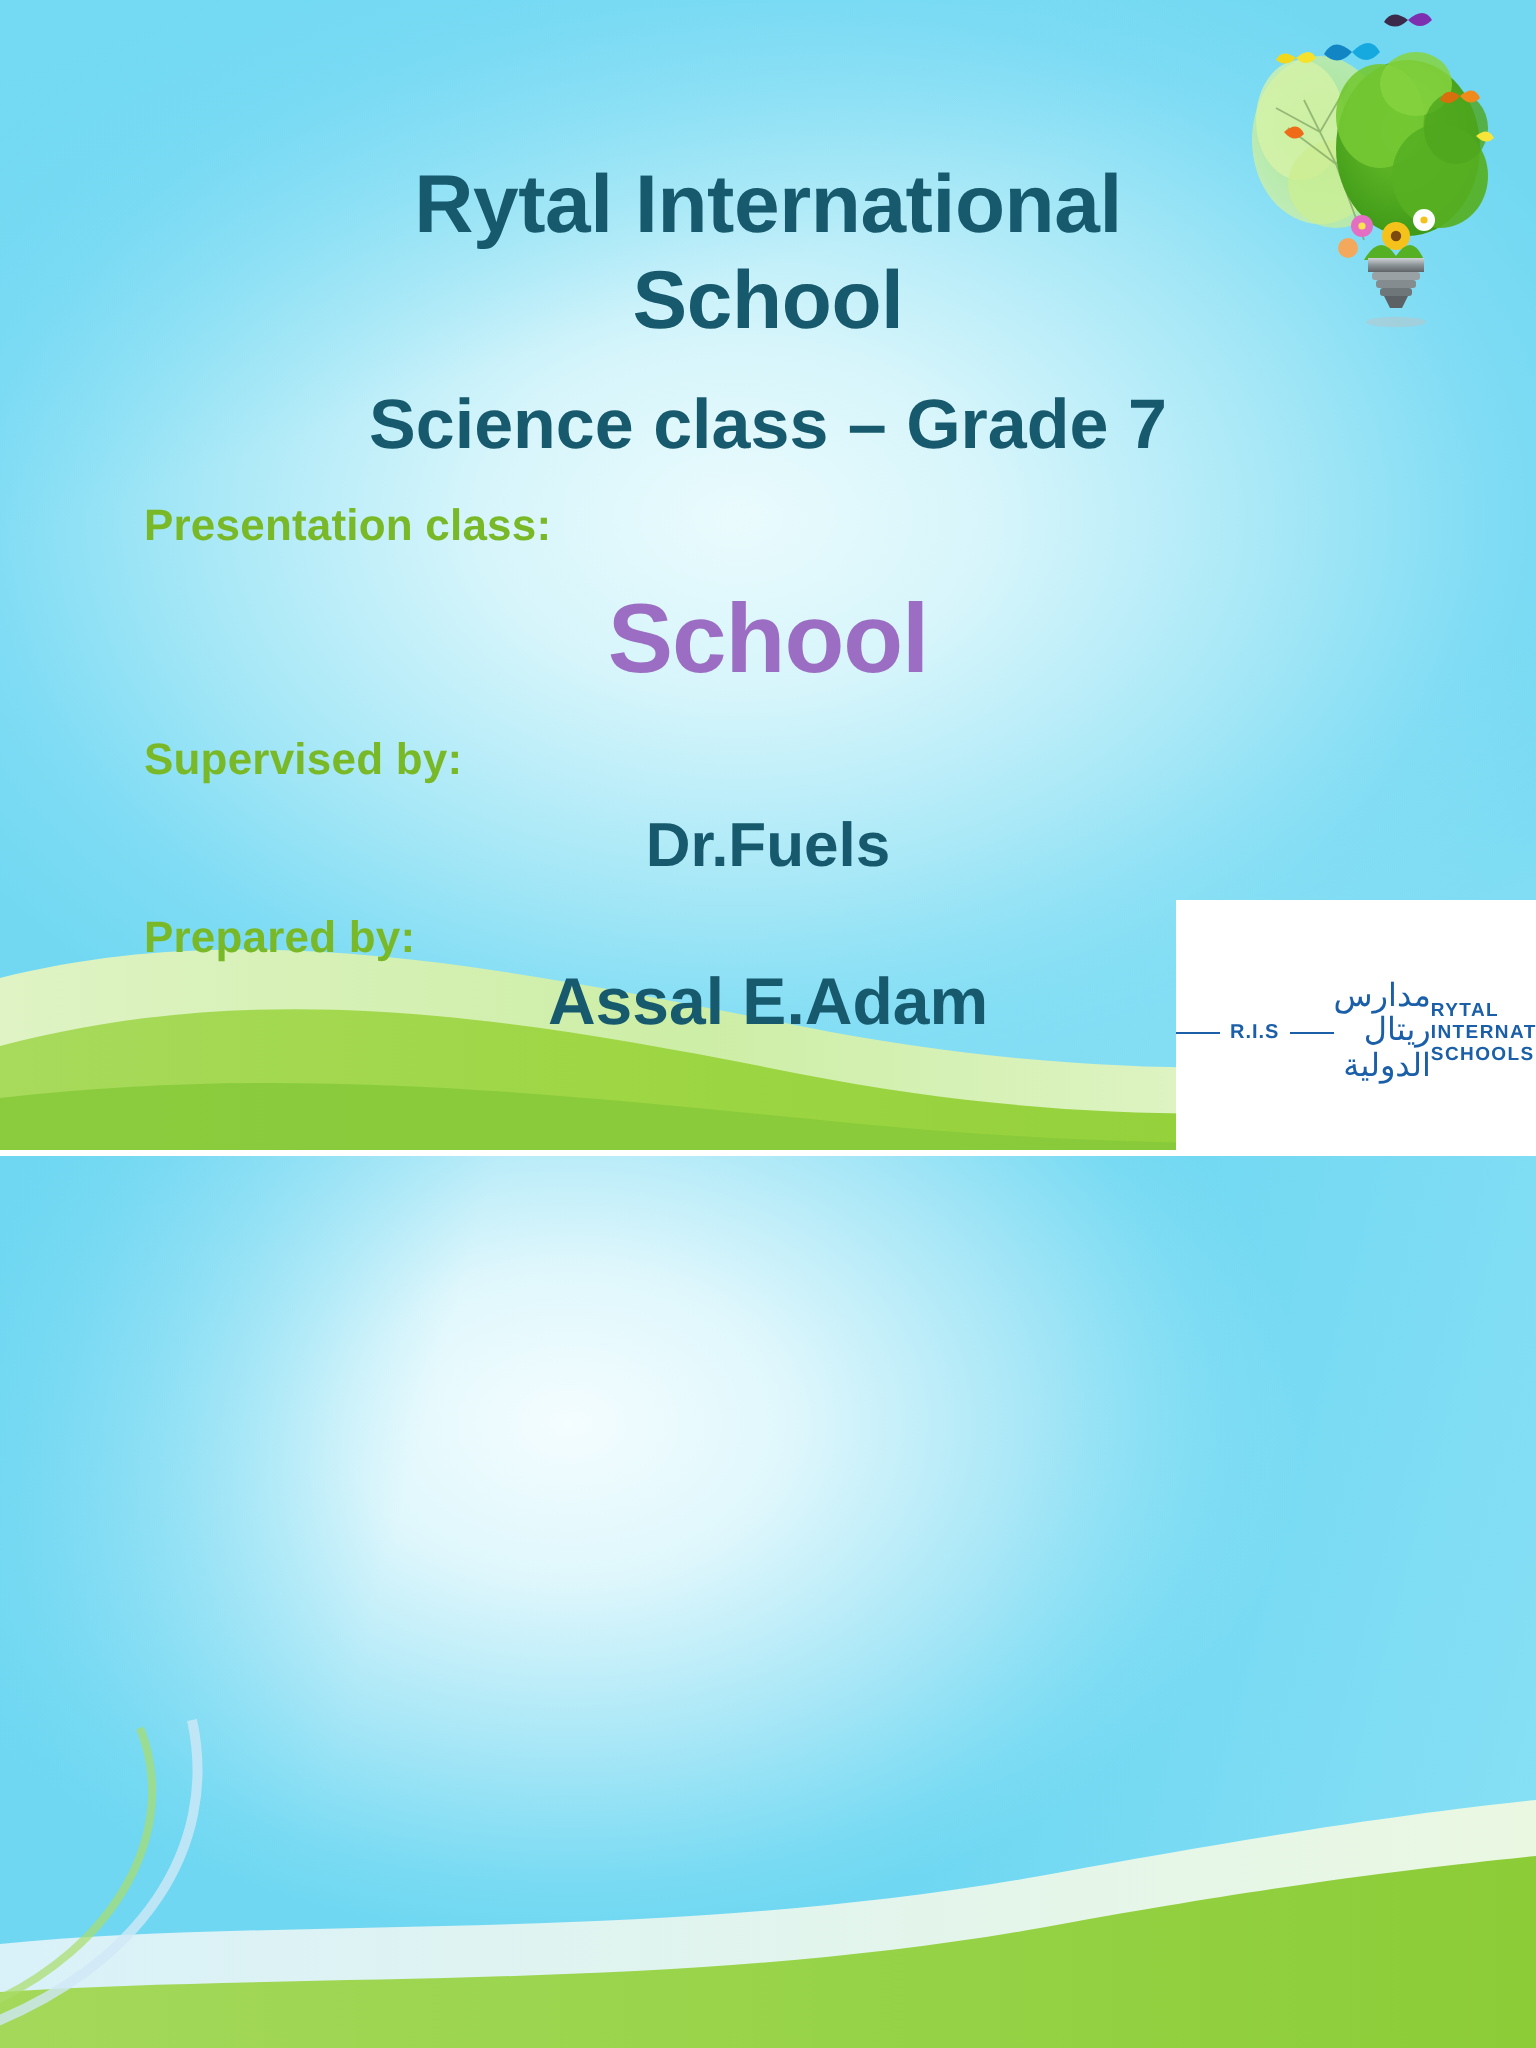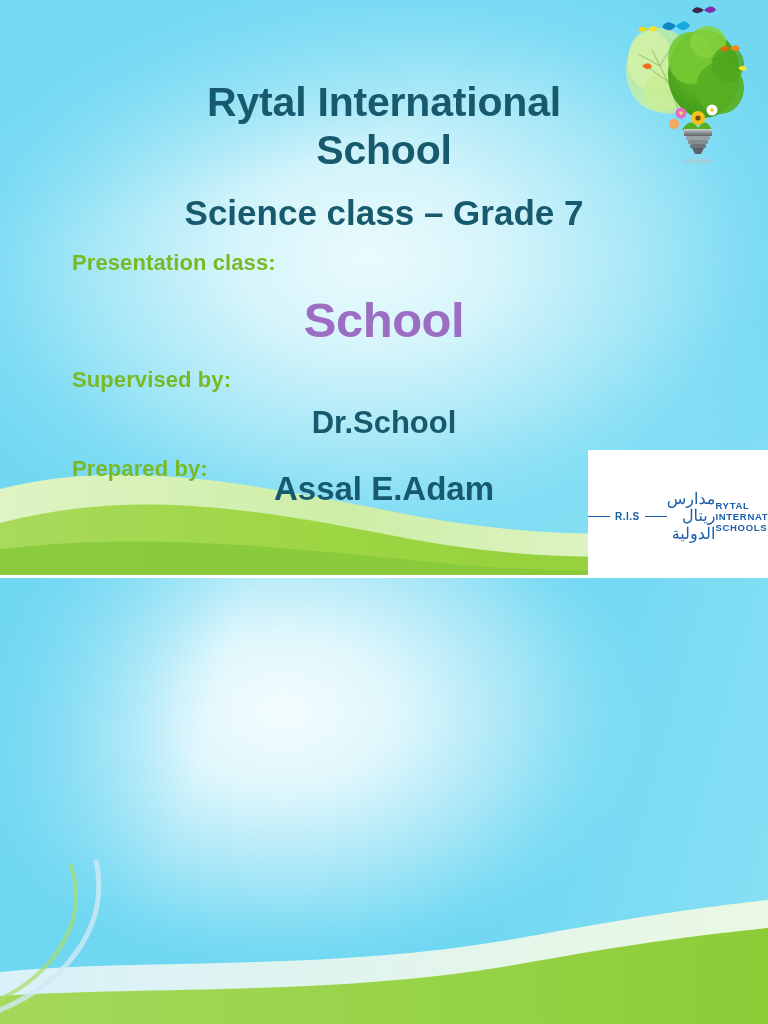--- a/index.html
+++ b/index.html
@@ -49,21 +49,21 @@
     font-weight: bold;
   }
 
   .r-presentation { left: 72px; top: 250px; }
   .r-fuels {
     top: 292px; font-size: 49px; color: #9b6ec4; letter-spacing: -0.5px;
   }
   .r-supervised { left: 72px; top: 367px; }
   .r-drelham { top: 405px; font-size: 31px; color: #175a6d; }
   .r-prepared { left: 72px; top: 456px; }
-  .r-assal { top: 470px; font-size: 33px; color: #175a6d; }
+  .r-assal { top: 482px; font-size: 33px; color: #175a6d; }
 
   
   .logo-card {
     position: absolute; left: 588px; top: 450px; width: 180px; height: 125px;
     background: #ffffff; overflow: hidden;
     display: flex; flex-direction: row; align-items: center; justify-content: flex-start;
     padding-top: 6px;
   }
   .logo-shield { width: 50px; height: 56px; display:block; }
   .logo-ris {
@@ -204,21 +204,21 @@
       <div class="s1-title">Rytal International</div>
       <div class="s1-title">School</div>
     </div>
 
     <div class="s1-subtitle">Science class – Grade 7</div>
 
     <div class="lbl-green r-presentation">Presentation class:</div>
     <div class="val-center r-fuels">School</div>
 
     <div class="lbl-green r-supervised">Supervised by:</div>
-    <div class="val-center r-drelham">Dr.School</div>
+    <div class="val-center r-drelham">Dr.Fuels</div>
 
     <div class="lbl-green r-prepared">Prepared by:</div>
     <div class="val-center r-assal">Assal E.Adam</div>
 
     <div class="logo-card">
       <svg class="logo-shield" viewBox="0 0 50 56">
         <path d="M25,1 L47,8 V28 C47,42 36,51 25,55 C14,51 3,42 3,28 V8 Z" fill="none" stroke="#1a5fa8" stroke-width="2.6"></path>
         <path d="M25,6 L42,11.5 V28 C42,39 33,46.5 25,50 C17,46.5 8,39 8,28 V11.5 Z" fill="#1a5fa8"></path>
         <rect x="24.2" y="11" width="1.6" height="34" fill="#ffffff"></rect>
         <rect x="9" y="27.4" width="32" height="1.6" fill="#ffffff"></rect>

